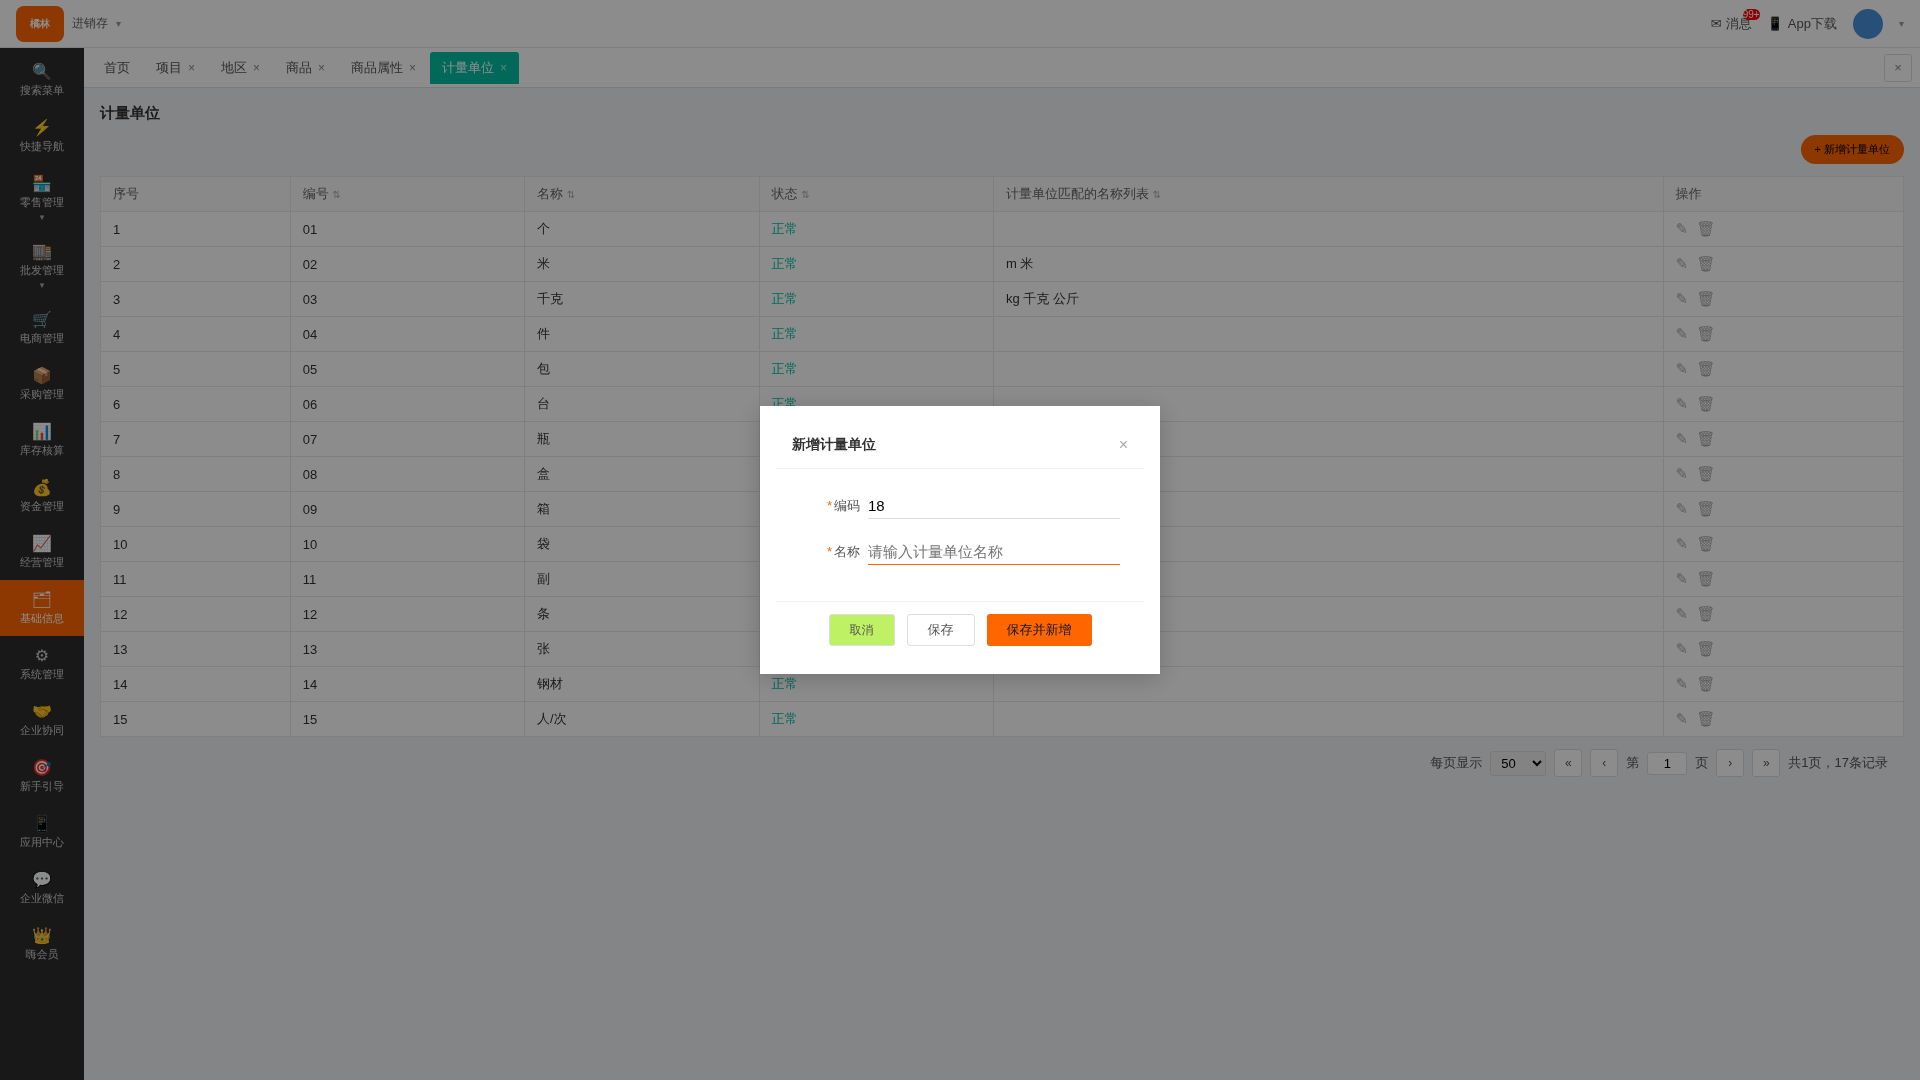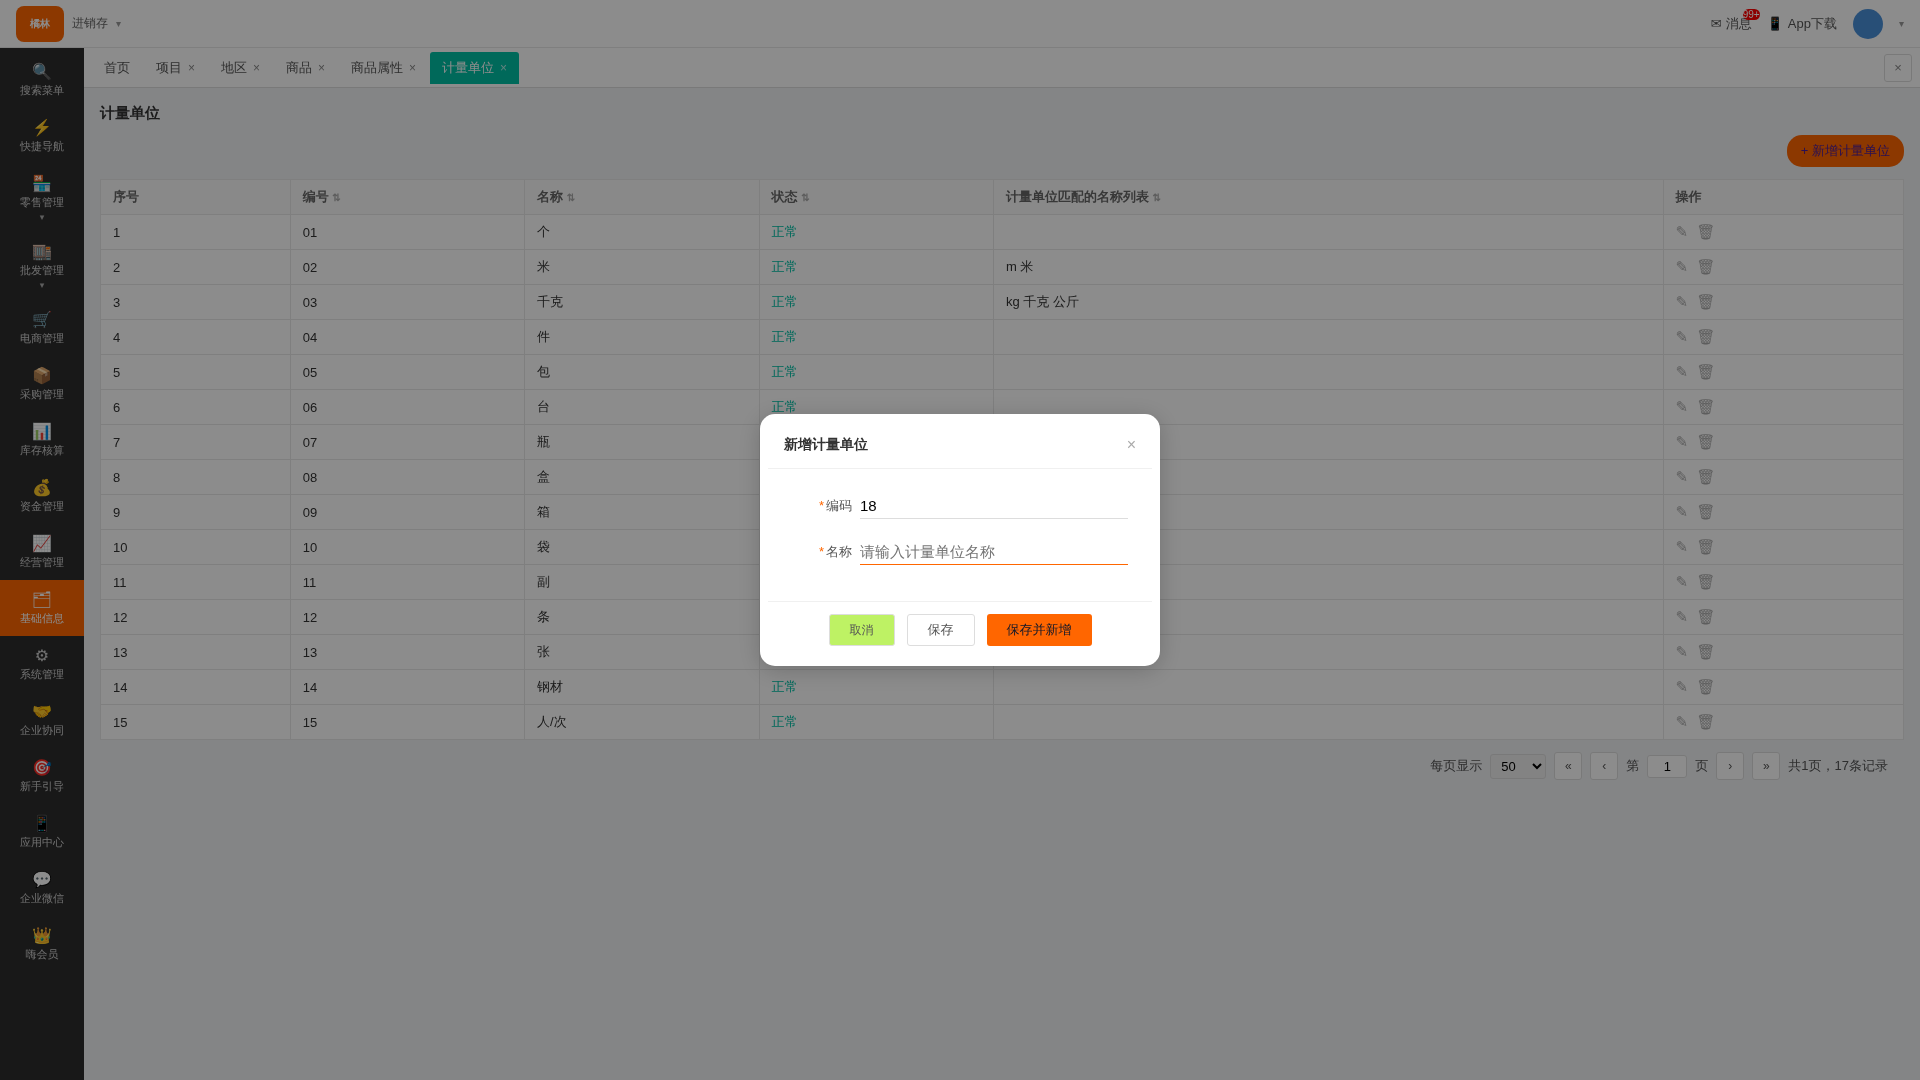--- a/index.html
+++ b/index.html
@@ -167,41 +167,41 @@
       margin-bottom: 12px;
     }
 
     .toolbar {
       display: flex;
       justify-content: flex-end;
       margin-bottom: 12px;
     }
     .btn-add {
       background: #f60;
-      color: #4c1d95;
+      color: #000000;
       border: none;
       padding: 7px 14px;
       border-radius: 15px;
       cursor: pointer;
-      font-size: 13px;
+      font-size: 11px;
     }
 
     
     .data-table {
       width: 100%;
       border-collapse: collapse;
       background: #fff;
       border: 1px solid #e8e8e8;
     }
     .data-table th {
       background: #fafafa;
       border: 1px solid #e8e8e8;
       padding: 8px 12px;
       text-align: left;
-      font-weight: bold;
+      font-weight: normal;
       color: #666;
       font-size: 13px;
     }
     .data-table td {
       border: 1px solid #e8e8e8;
       padding: 8px 12px;
       font-size: 13px;
       color: #333;
     }
     .status-normal {
@@ -255,23 +255,23 @@
       position: fixed;
       top: 0; left: 0; right: 0; bottom: 0;
       background: rgba(0,0,0,0.45);
       display: flex;
       align-items: center;
       justify-content: center;
       z-index: 1000;
     }
     .modal {
       background: #fff;
-      border-radius: 15px;
+      border-radius: 0;
       width: 400px;
-      padding: 8px;
+      padding: 16px;
       box-shadow: 0 4px 24px rgba(0,0,0,0.2);
     }
     .modal-header {
       padding: 14px 16px;
       border-bottom: 1px solid #f0f0f0;
       display: flex;
       align-items: center;
       justify-content: space-between;
     }
     .modal-title { font-size: 14px; font-weight: bold; color: #333; }

